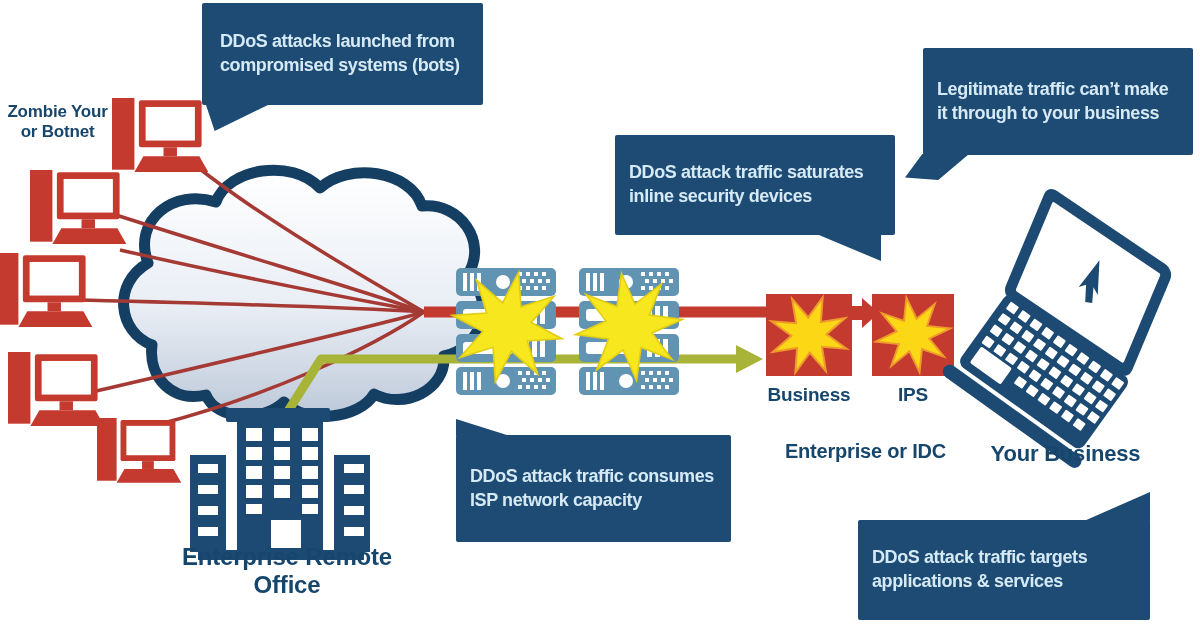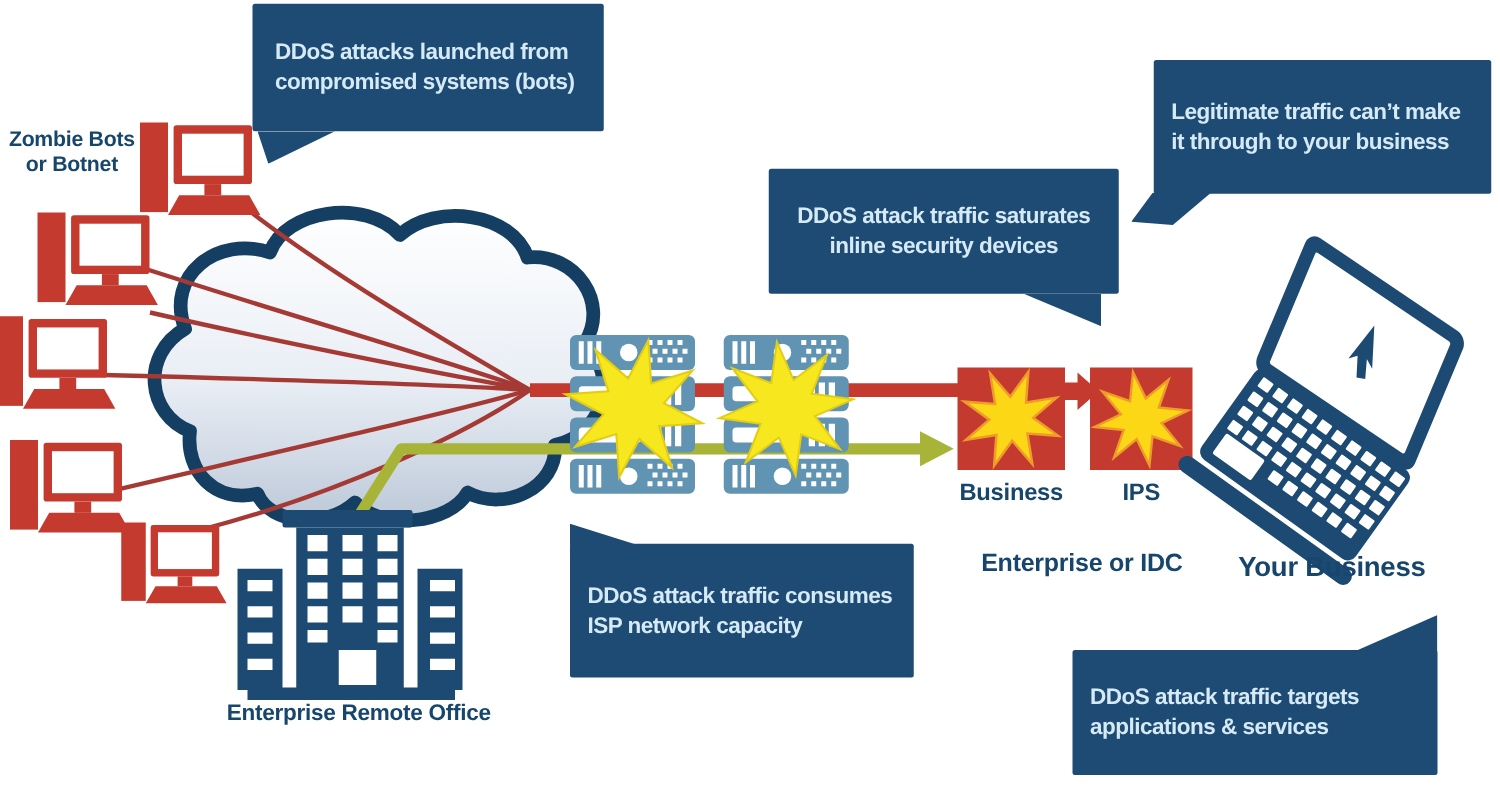--- a/index.html
+++ b/index.html
@@ -15,36 +15,36 @@
   }
   .callout p{margin:0;}
   .tail{position:absolute;background:#1d4b74;}
   .lbl{
     position:absolute;color:#17466d;font-weight:bold;text-align:center;
     letter-spacing:-0.2px;line-height:1.15;
   }
   
   .co-bots{left:202px;top:3px;width:281px;height:102px;padding-left:18px;}
   .co-bots .tail{left:4px;top:100%;width:62px;height:26px;clip-path:polygon(0 0,100% 0,14% 100%);}
-  .co-saturates{left:615px;top:135px;width:280px;height:100px;text-align:center;}
+  .co-saturates{left:615px;top:135px;width:280px;height:100px;}
   .co-saturates .tail{right:14px;top:100%;width:62px;height:26px;clip-path:polygon(0 0,100% 0,100% 100%);}
   .co-legit{left:923px;top:48px;width:270px;height:107px;}
   .co-legit .tail{left:-18px;top:100%;margin-top:-1px;width:64px;height:26px;clip-path:polygon(27% 0,100% 0,52% 100%,0 90%);}
   .co-targets{left:858px;top:520px;width:292px;height:100px;}
   .co-targets .tail{right:0;top:-28px;width:66px;height:29px;clip-path:polygon(0 100%,100% 0,100% 100%);}
   .co-consumes{left:456px;top:435px;width:275px;height:107px;}
   .co-consumes .tail{left:0;top:-16px;width:54px;height:17px;clip-path:polygon(0 0,100% 100%,0 100%);}
   
   .lbl-zombie{left:0;top:102px;width:115px;font-size:17px;}
   .lbl-internet{left:213px;top:257px;width:145px;font-size:20px;letter-spacing:0.5px;}
   .lbl-firewall{left:764px;top:384px;width:90px;font-size:19px;}
   .lbl-ips{left:871px;top:384px;width:84px;font-size:19px;}
   .lbl-idc{left:778px;top:440px;width:175px;font-size:20px;}
   .lbl-biz{left:988px;top:441px;width:155px;font-size:22px;}
-  .lbl-office{left:162px;top:560px;width:250px;font-size:18px;}
+  .lbl-office{left:162px;top:543px;width:250px;font-size:24px;}
 </style>
 </head>
 <body>
 
 <div class="stage">
 
   <svg class="art" width="1200" height="630" viewBox="0 0 1200 630">
     <defs>
       <linearGradient id="cloudG" x1="0" y1="0" x2="0" y2="1">
         <stop offset="0" stop-color="#ffffff"></stop>
@@ -261,20 +261,20 @@
   <div class="callout co-consumes">
     <div class="tail"></div>
     <p>DDoS attack traffic consumes ISP network capacity</p>
   </div>
 
   <div class="callout co-targets">
     <div class="tail"></div>
     <p>DDoS attack traffic targets applications &amp; services</p>
   </div>
 
-  <div class="lbl lbl-zombie">Zombie Bots or Botnet</div>
+  <div class="lbl lbl-zombie">Zombie Your or Botnet</div>
   <div class="lbl lbl-firewall">Business</div>
   <div class="lbl lbl-ips">IPS</div>
   <div class="lbl lbl-idc">Enterprise or IDC</div>
   <div class="lbl lbl-biz">Your Business</div>
   <div class="lbl lbl-office">Enterprise Remote Office</div>
 
 </div>
 
 </body></html>

